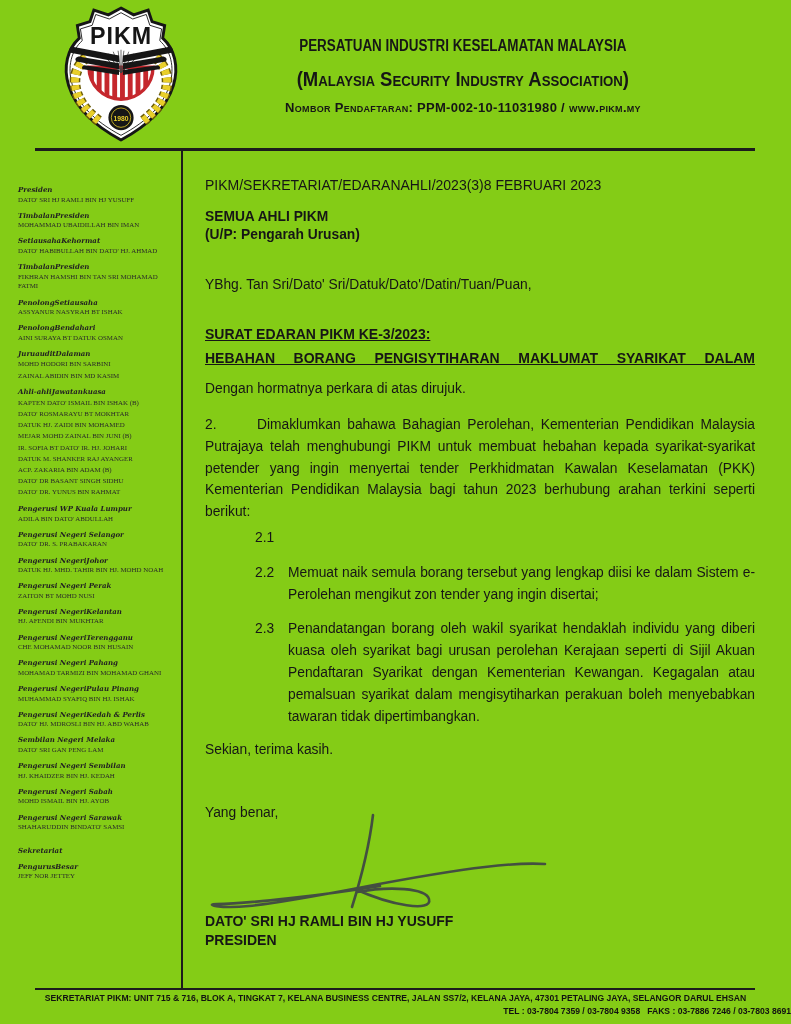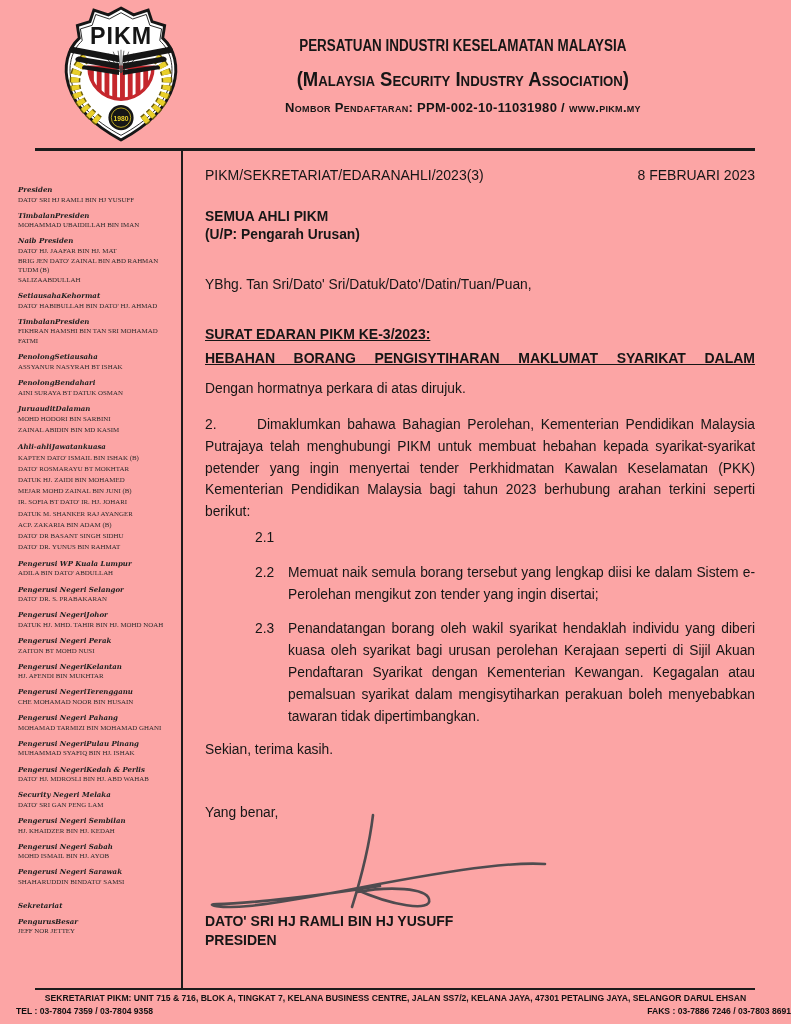--- a/index.html
+++ b/index.html
@@ -1,16 +1,16 @@
 <!DOCTYPE html>
 <html><head>
 <meta charset="utf-8">
 <style>
   html,body{margin:0;padding:0;background:#fff;}
-  .page{position:relative;width:791px;height:1024px;background:#fca5a5;overflow:hidden;
+  .page{position:relative;width:791px;height:1024px;background:#84cc16;overflow:hidden;
         font-family:"Liberation Sans",sans-serif;color:#161616;}
   
   .header{position:absolute;left:35px;top:6px;right:36px;height:140px;display:flex;align-items:center;}
   .logo-wrap{width:128px;margin-left:22px;flex:0 0 auto;}
   .lh-text{flex:1;text-align:center;padding-right:14px;}
   .lh1{font-size:16px;font-weight:bold;letter-spacing:0;}
   .lh1 span{display:inline-block;transform:scaleX(.84);white-space:nowrap;}
   .lh2{font-size:21px;font-weight:bold;font-variant:small-caps;margin-top:12px;}
   .lh2 span{display:inline-block;transform:scaleX(.88);white-space:nowrap;}
   .lh3{font-size:13px;font-weight:bold;font-variant:small-caps;margin-top:9px;letter-spacing:.3px;}
@@ -20,42 +20,42 @@
   
   .sidebar{position:absolute;left:18px;top:185px;width:160px;}
   .side-group{margin-bottom:6.5px;}
   .side-title{font-family:"DejaVu Serif",serif;font-style:italic;font-weight:bold;
               font-size:7px;line-height:9.5px;color:#222;}
   .side-name{font-family:"Liberation Serif",serif;font-size:6.9px;line-height:9.7px;color:#2a2a2a;}
   .side-group.spaced .side-name{line-height:11.2px;}
   .side-group.gap-before{margin-top:14px;}
   
   .main{position:absolute;left:205px;top:160px;width:550px;font-size:13.8px;line-height:21.8px;}
-  .ref-row{display:flex;justify-content:space-between;font-size:14px;line-height:18px;margin-top:6px;}
-  .recipient{margin-top:24px;font-weight:bold;line-height:18px;}
+  .ref-row{display:flex;font-size:14px;line-height:18px;margin-top:16px;}
+  .recipient{margin-top:14px;font-weight:bold;line-height:18px;}
   .salutation{margin-top:32px;line-height:18px;}
   .subject{margin-top:28px;font-weight:bold;font-size:14px;line-height:24px;}
   .subject .u{text-decoration:underline;}
   .just-line{text-align:justify;text-align-last:justify;}
   .para1{margin-top:9px;line-height:19px;}
   .para2{margin-top:16px;text-align:justify;}
   .pnum{display:inline-block;width:52px;}
   .items{margin-top:4px;}
   .item{display:flex;margin-bottom:13px;padding-left:50px;}
   .item-num{flex:0 0 33px;}
   .item-text{flex:1;text-align:justify;}
   .closing{margin-top:12px;line-height:19px;}
   .signoff{margin-top:44px;line-height:19px;}
   .sig-block{margin-top:-12px;height:96px;position:relative;}
   .sig-name{margin-top:6px;font-weight:bold;font-size:14px;line-height:19px;}
   .sig-title{font-weight:bold;font-size:14px;line-height:19px;}
   
   .footer{position:absolute;left:0;right:0;top:992px;text-align:center;
           font-size:8.6px;font-weight:bold;line-height:13px;color:#111;}
-  .footer .row2{display:flex;justify-content:space-between;gap:7px;padding-left:16px;}
+  .footer .row2{display:flex;justify-content:flex-end;gap:7px;padding-left:16px;}
 </style>
 </head>
 <body>
 
 <div class="page">
 
   <div class="header">
     <div class="logo-wrap">
       <svg viewBox="0 0 132 142" width="128" height="138">
         <defs>
@@ -118,26 +118,20 @@
   <div class="v-rule"></div>
 
   <aside class="sidebar" id="sidebar">
       <div class="side-group">
         <div class="side-title">Presiden</div>
         <div class="side-name">DATO' SRI HJ RAMLI BIN HJ YUSUFF</div>
       </div>
       <div class="side-group">
         <div class="side-title">TimbalanPresiden</div>
         <div class="side-name">MOHAMMAD UBAIDILLAH BIN IMAN</div>
-      </div>
-      <div class="side-group">
-        <div class="side-title">Naib Presiden</div>
-        <div class="side-name">DATO' HJ. JAAFAR BIN HJ. MAT</div>
-        <div class="side-name">BRIG JEN DATO' ZAINAL BIN ABD RAHMAN TUDM (B)</div>
-        <div class="side-name">SALIZAABDULLAH</div>
       </div>
       <div class="side-group">
         <div class="side-title">SetiausahaKehormat</div>
         <div class="side-name">DATO' HABIBULLAH BIN DATO' HJ. AHMAD</div>
       </div>
       <div class="side-group">
         <div class="side-title">TimbalanPresiden</div>
         <div class="side-name">FIKHRAN HAMSHI BIN TAN SRI MOHAMAD FATMI</div>
       </div>
       <div class="side-group">
@@ -195,21 +189,21 @@
       </div>
       <div class="side-group">
         <div class="side-title">Pengerusi NegeriPulau Pinang</div>
         <div class="side-name">MUHAMMAD SYAFIQ BIN HJ. ISHAK</div>
       </div>
       <div class="side-group">
         <div class="side-title">Pengerusi NegeriKedah &amp; Perlis</div>
         <div class="side-name">DATO' HJ. MDROSLI BIN HJ. ABD WAHAB</div>
       </div>
       <div class="side-group">
-        <div class="side-title">Security Negeri Melaka</div>
+        <div class="side-title">Sembilan Negeri Melaka</div>
         <div class="side-name">DATO' SRI GAN PENG LAM</div>
       </div>
       <div class="side-group">
         <div class="side-title">Pengerusi Negeri Sembilan</div>
         <div class="side-name">HJ. KHAIDZER BIN HJ. KEDAH</div>
       </div>
       <div class="side-group">
         <div class="side-title">Pengerusi Negeri Sabah</div>
         <div class="side-name">MOHD ISMAIL BIN HJ. AYOB</div>
       </div>

